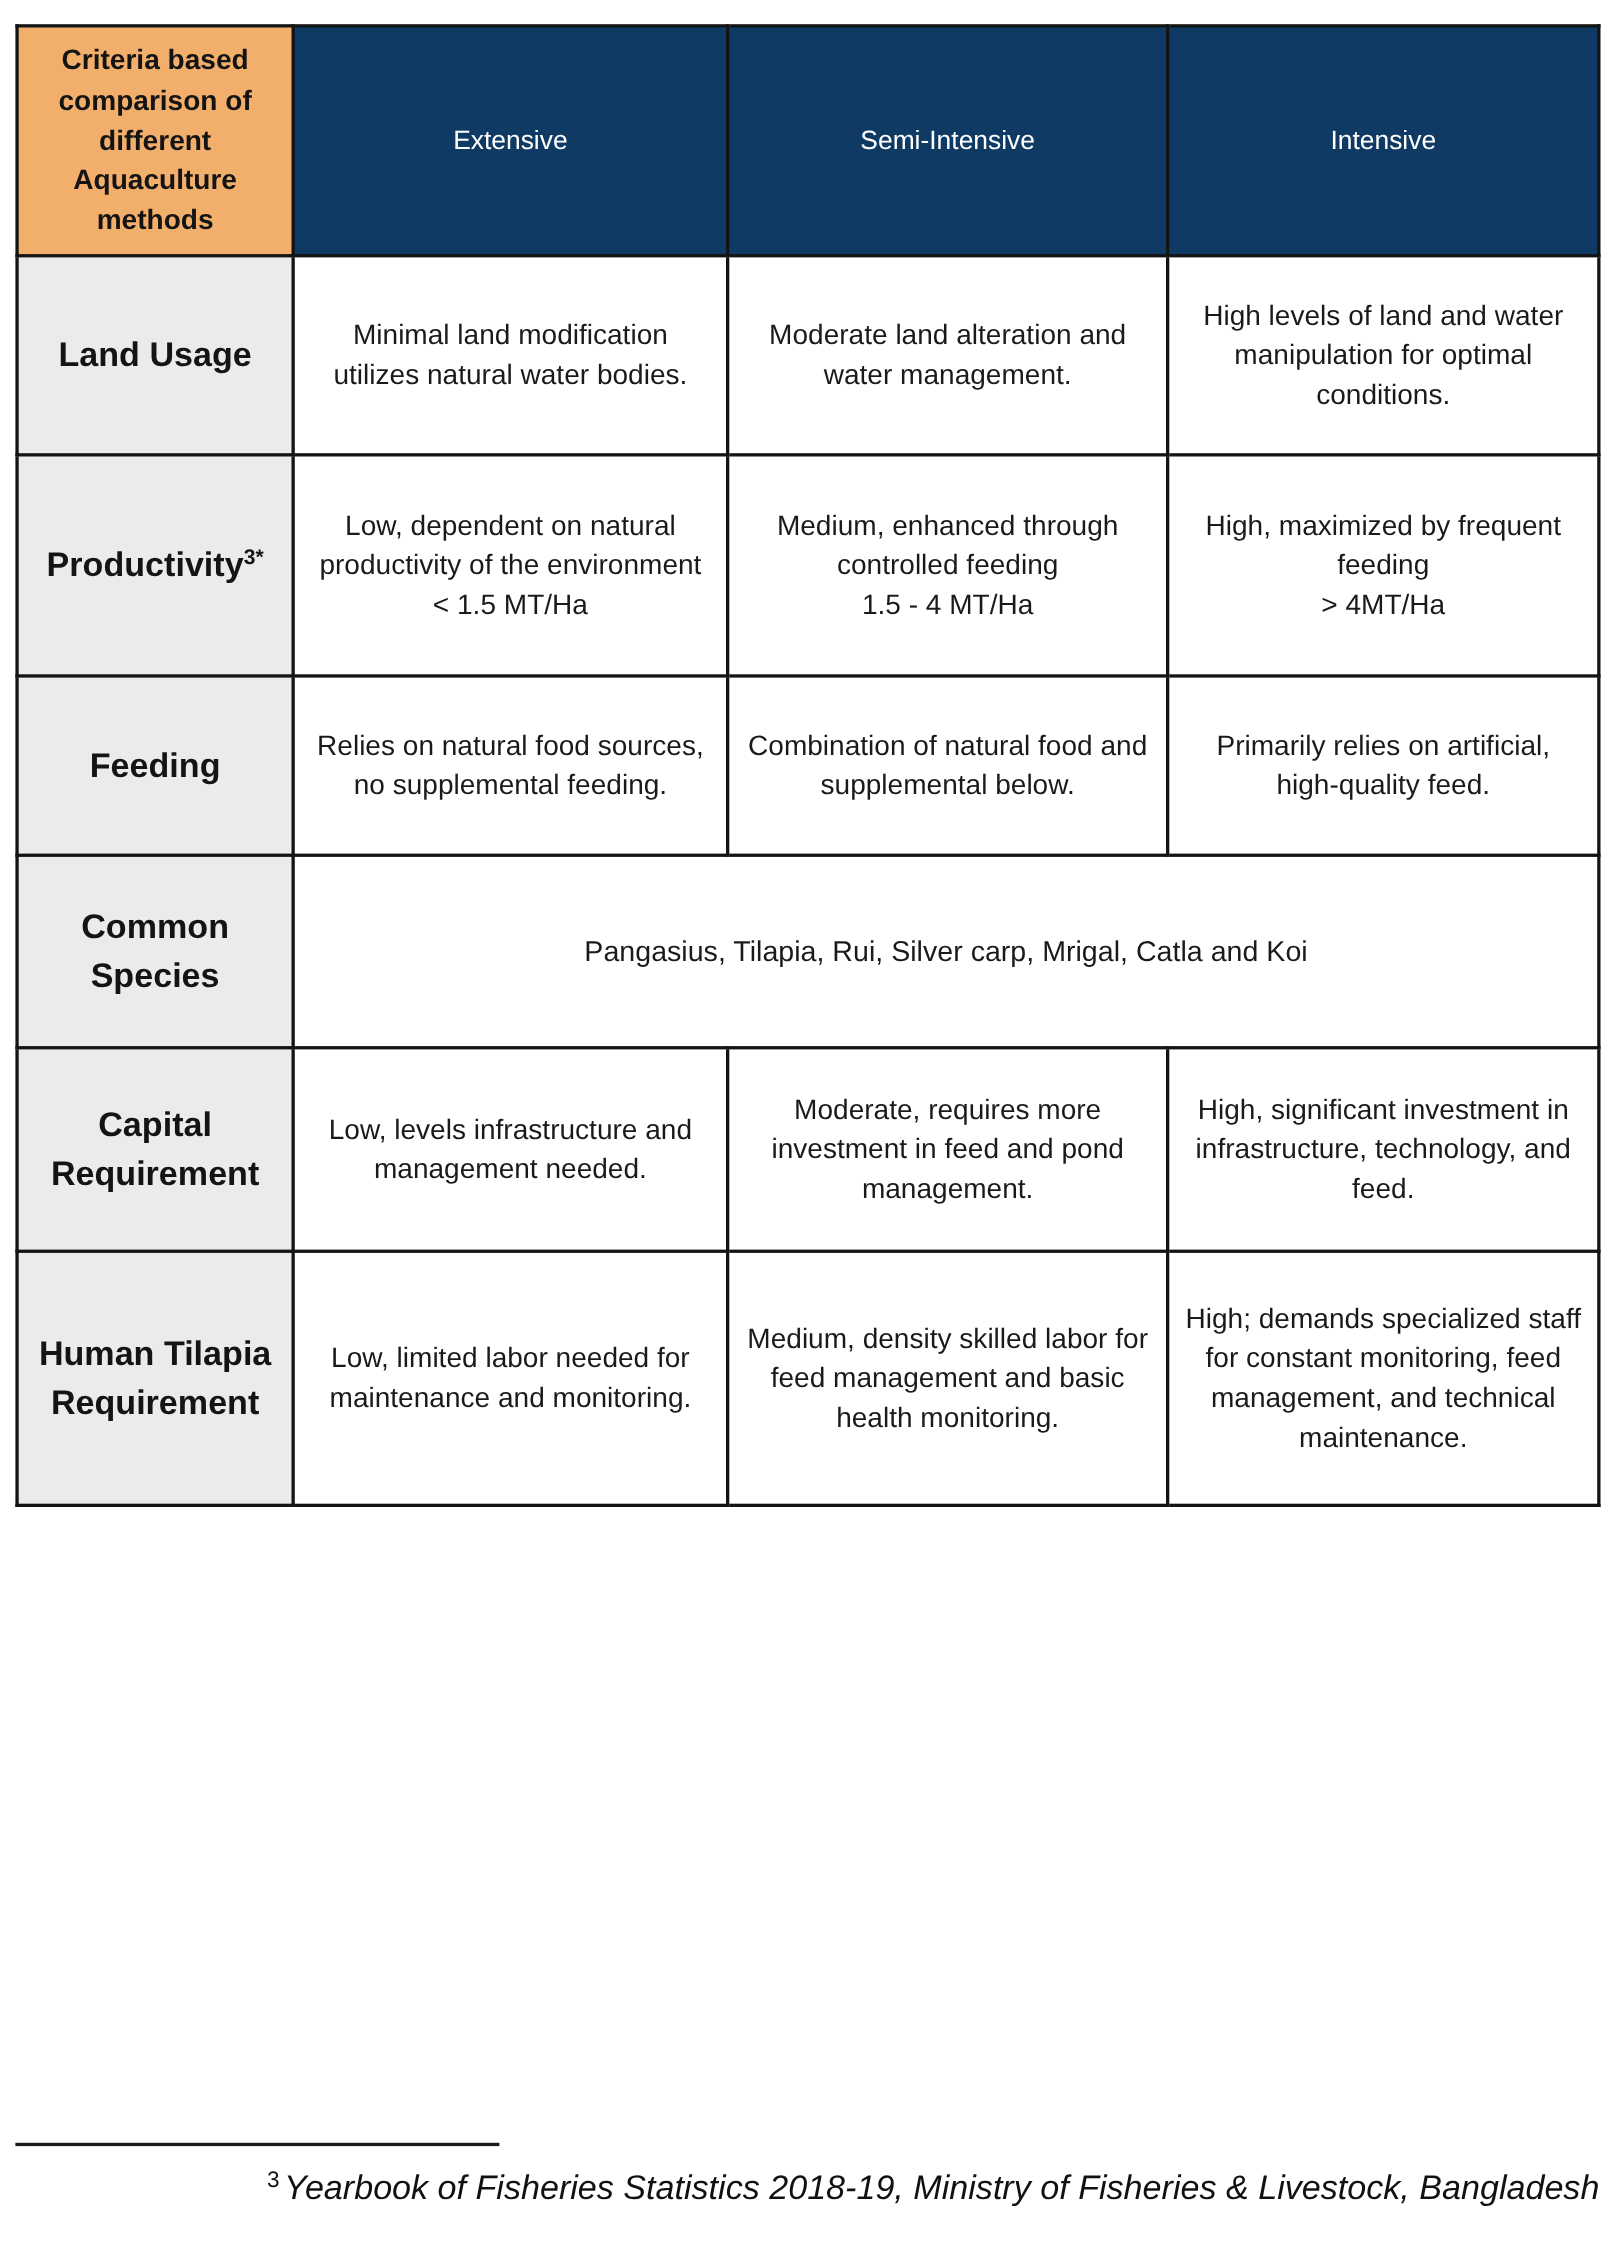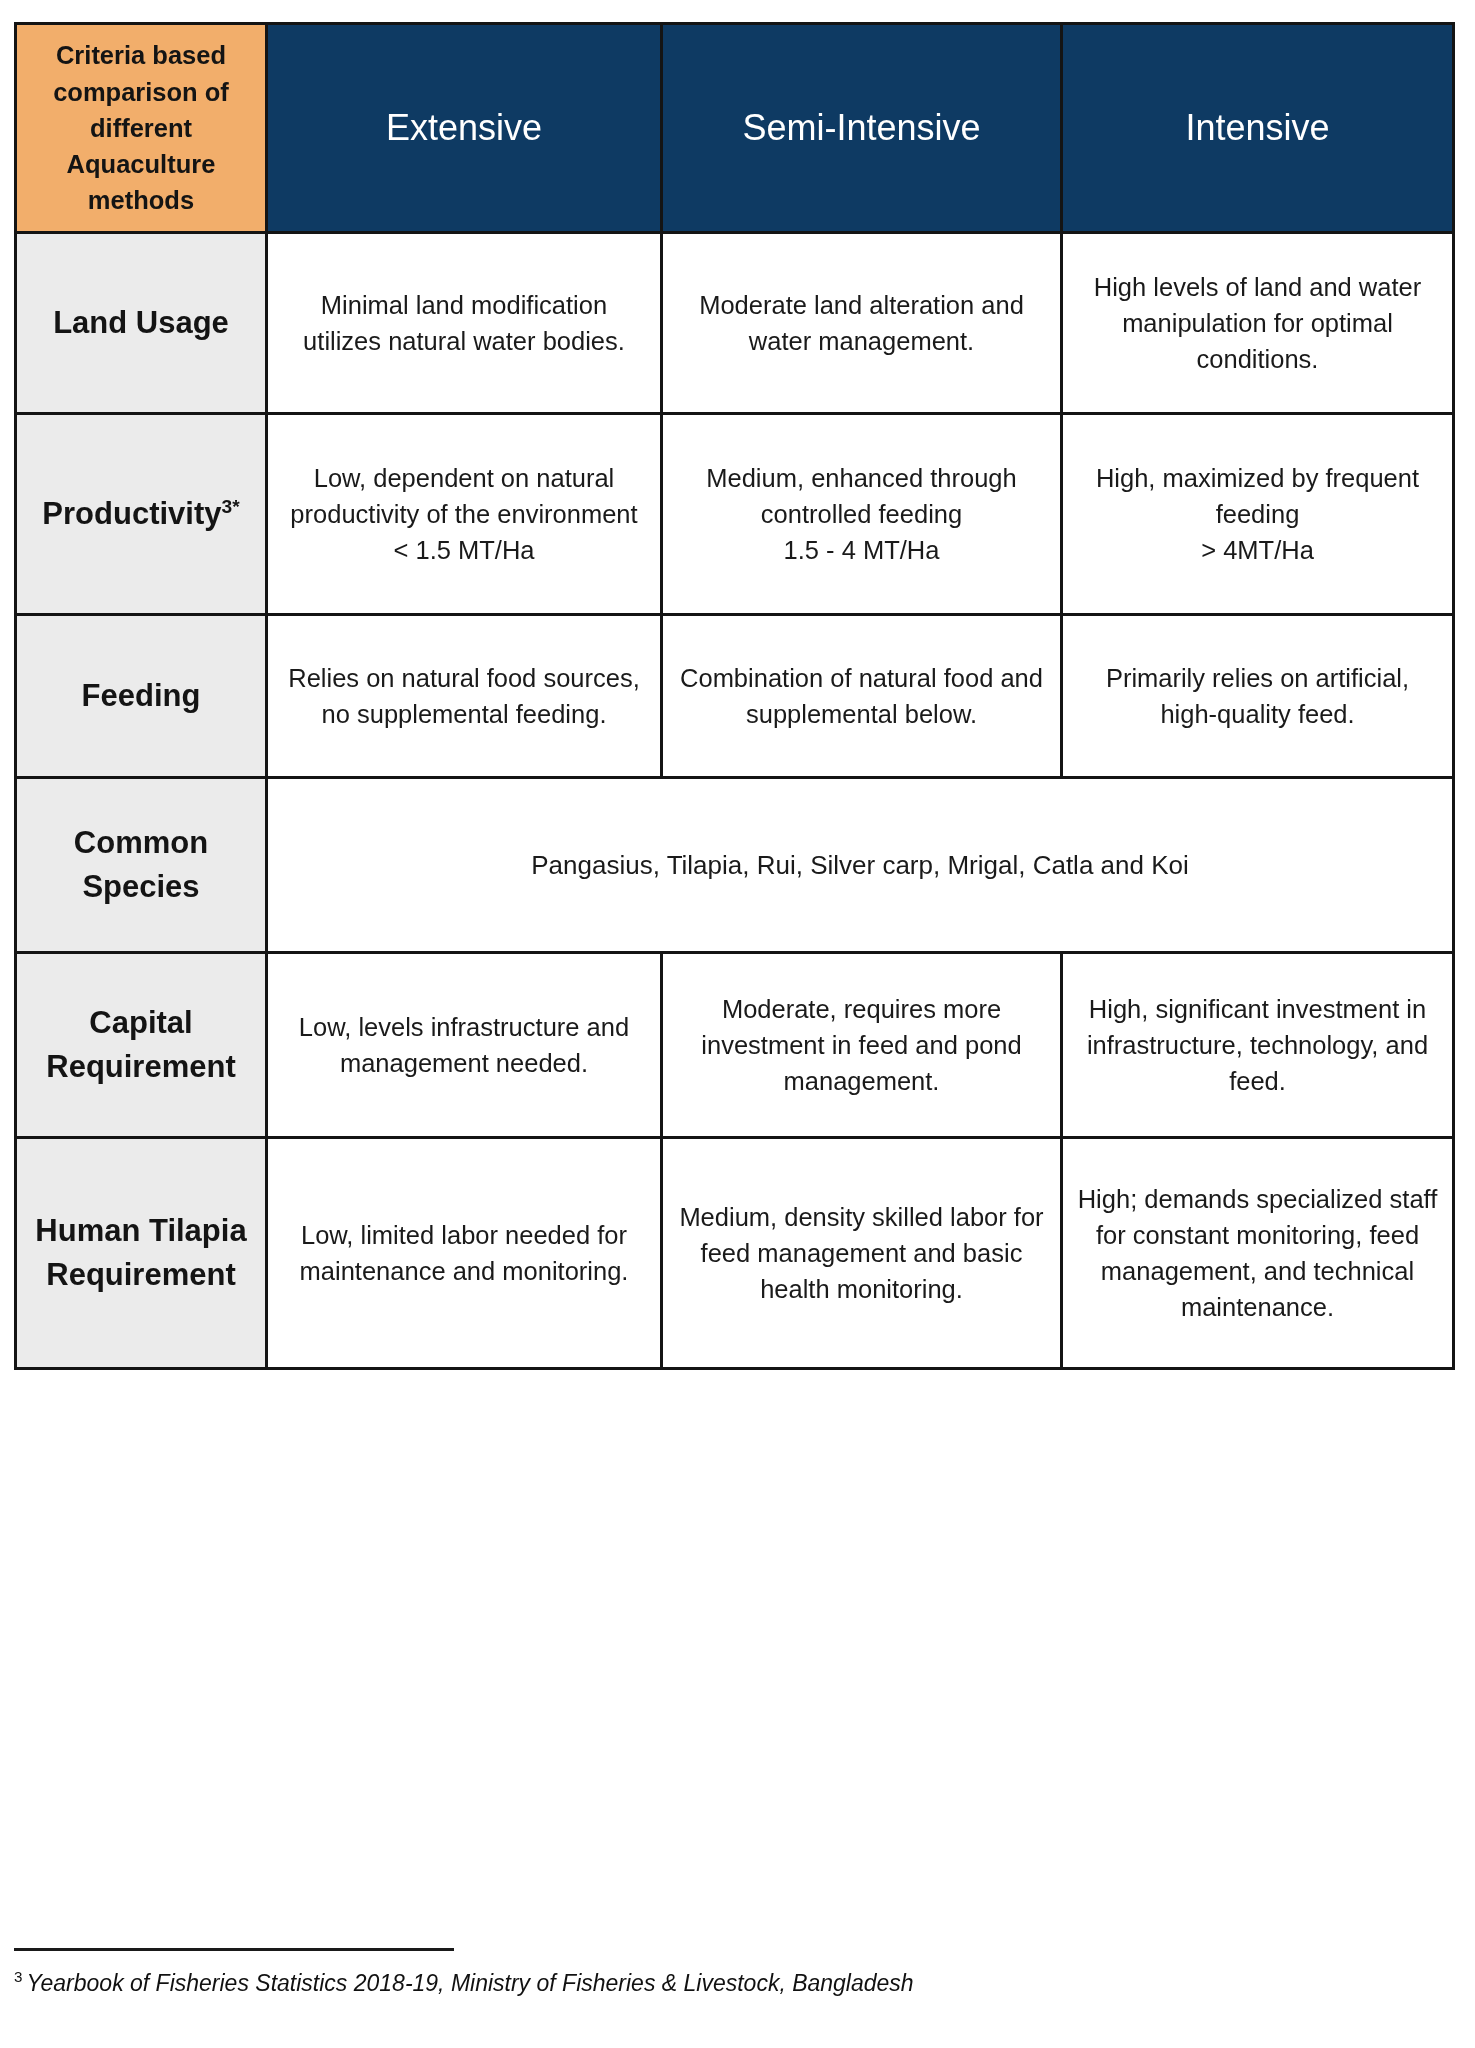--- a/index.html
+++ b/index.html
@@ -58,21 +58,21 @@
     font-size: 25.5px;
     line-height: 1.46;
     padding: 14px 20px;
     height: 186px;
   }
 
   th.head-col {
     background: #0E3A63;
     color: #ffffff;
     font-weight: normal;
-    font-size: 36px;
+    font-size: 24px;
   }
 
   td.row-label {
     background: #EBEBEB;
     color: #141414;
     font-weight: bold;
     font-size: 31px;
     line-height: 1.45;
   }
 
@@ -110,25 +110,26 @@
     top: 1948px;
     width: 1440px;
   }
   .footnote-rule {
     width: 440px;
     height: 0;
     border-top: 3px solid #1a1a1a;
     margin: 0 0 18px 0;
   }
   .footnote-text {
-    font-size: 23px;
+    font-size: 31px;
     font-style: italic;
     color: #111111;
     line-height: 1.3;
     white-space: nowrap;
+    text-align: right;
   }
   .footnote-text .fn-marker {
     font-style: normal;
     font-size: 0.66em;
     vertical-align: super;
     line-height: 0;
     margin-right: 4px;
   }
 </style>
 </head>

